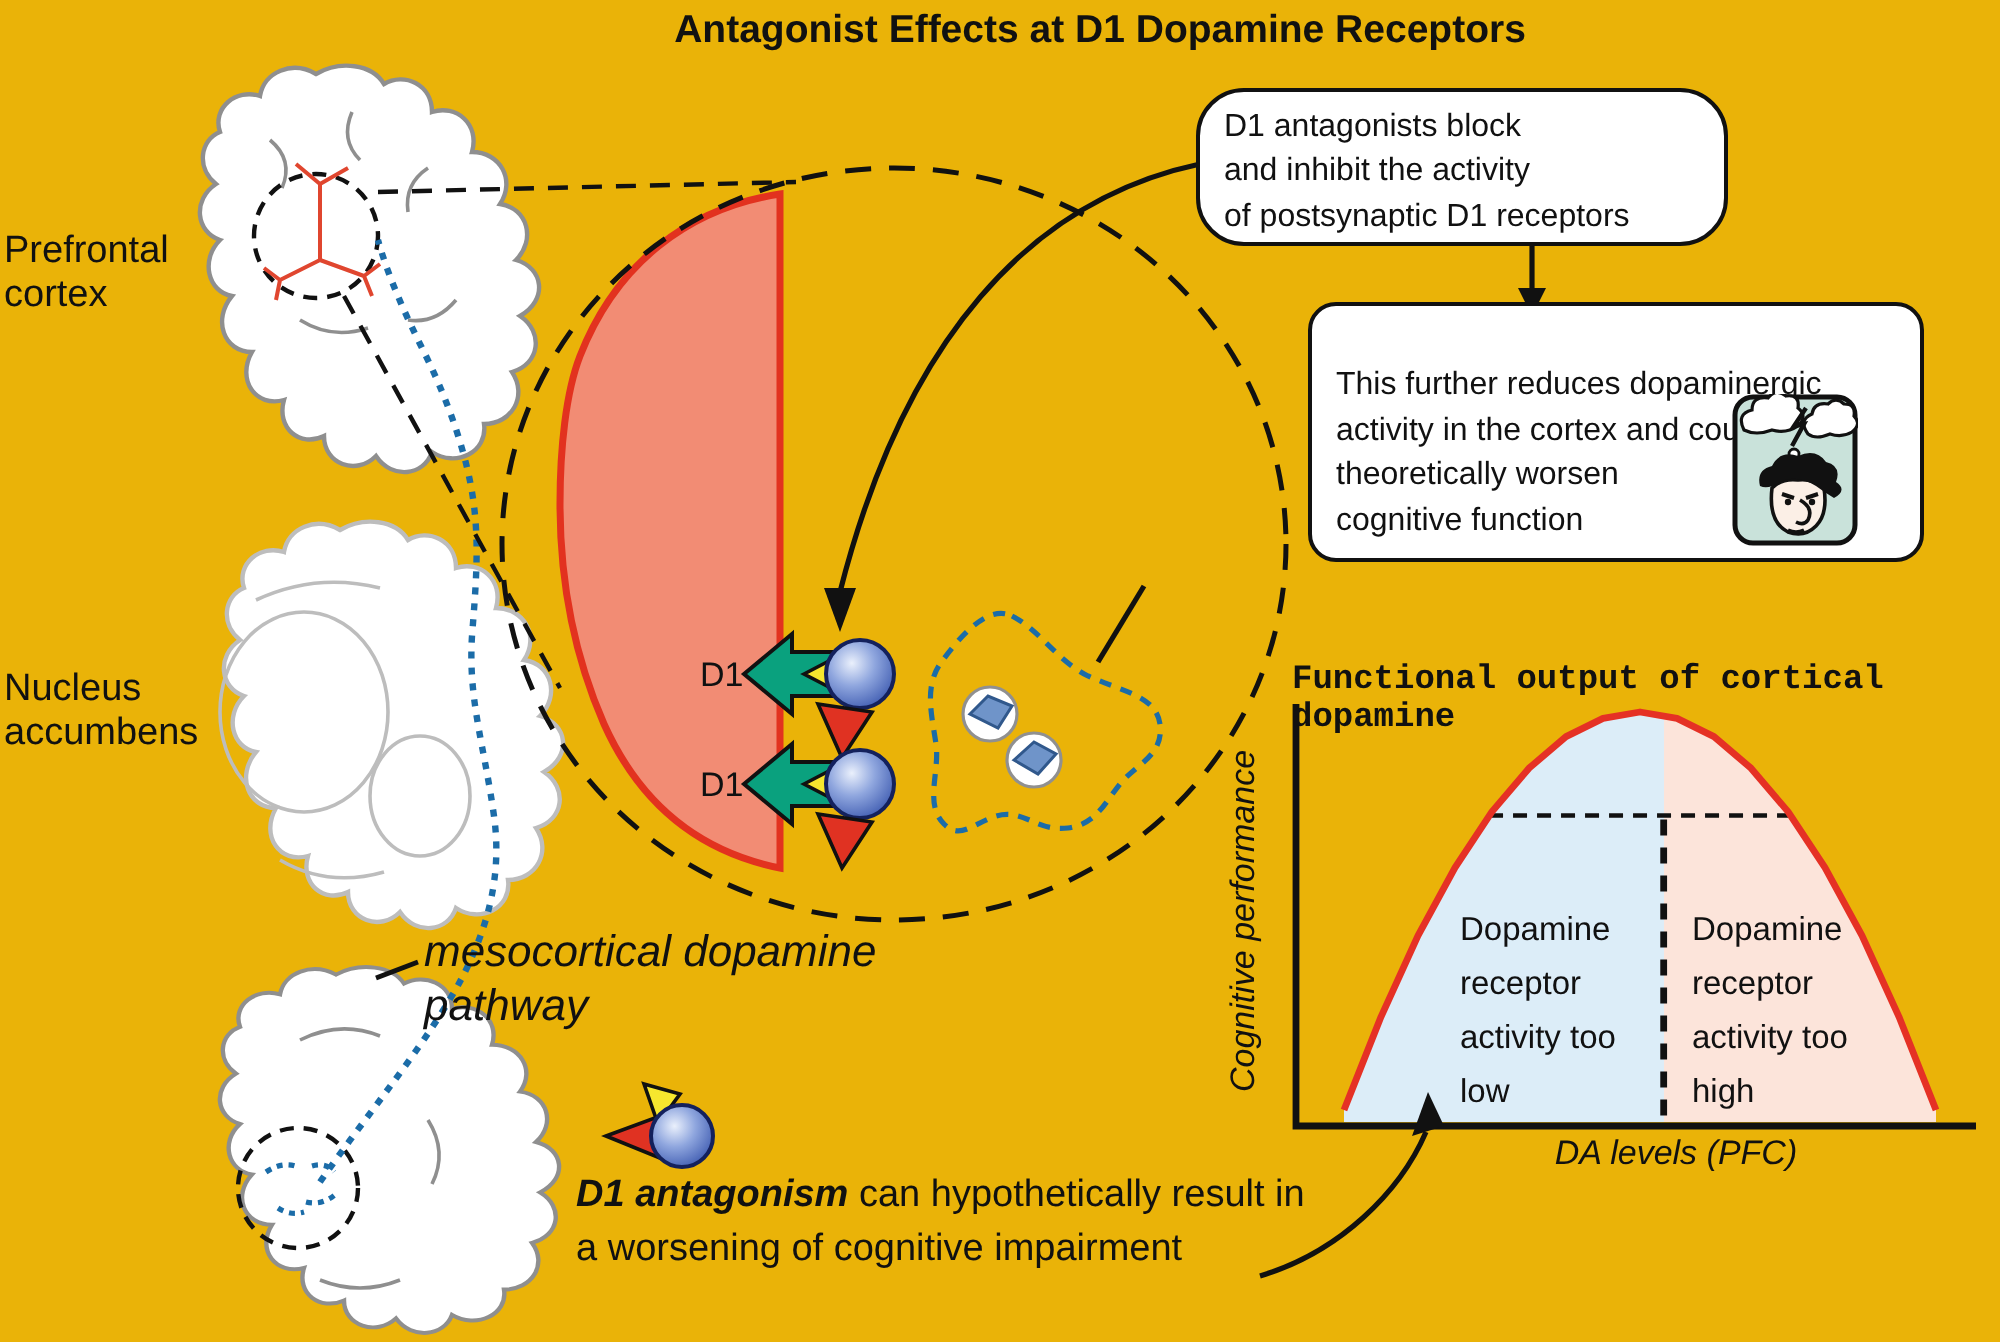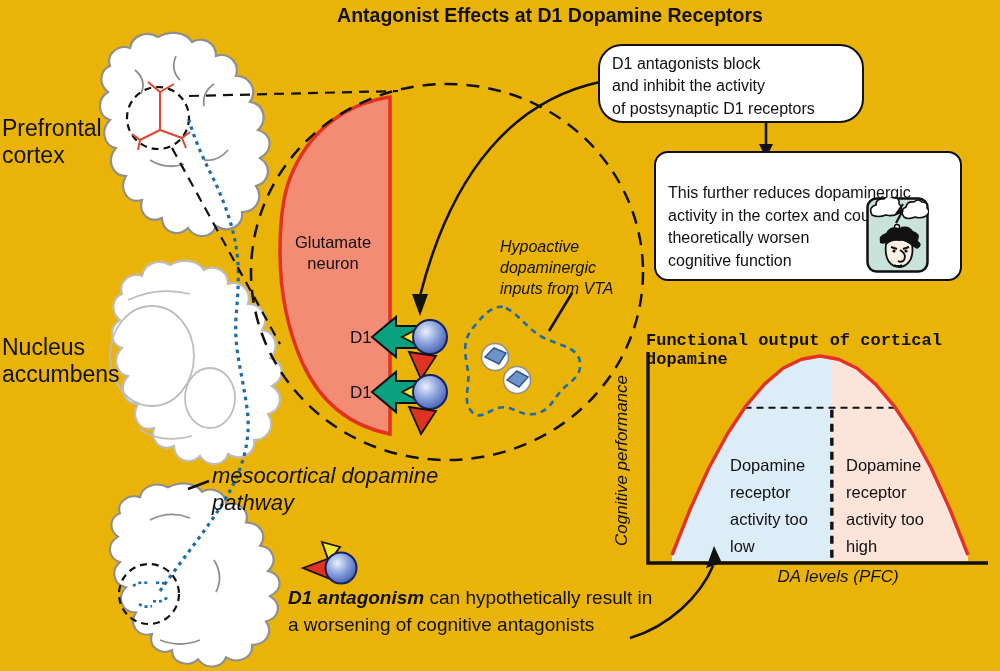--- a/index.html
+++ b/index.html
@@ -1,21 +1,21 @@
 <!DOCTYPE html>
 <html><head>
 <meta charset="utf-8">
 <style>
   html,body{margin:0;padding:0;background:#fff;}
   .stage{position:relative;width:1000px;height:671px;background:#eab308;overflow:hidden;
          font-family:"Liberation Sans",sans-serif;color:#111;}
   .abs{position:absolute;}
   .pre{white-space:pre-line;}
   .title{font-size:19.5px;font-weight:bold;text-align:center;}
-  .sideLabel{font-size:23px;line-height:1.16;}
+  .sideLabel{font-size:19px;line-height:1.16;}
   .callout{box-sizing:border-box;border:2.6px solid #111;border-radius:24px;background:#fff;
            padding:7px 12px;font-size:16px;line-height:1.4;position:absolute;}
   .neuronLabel{font-size:16.5px;line-height:1.25;text-align:center;}
   .d1{font-size:17px;}
   .hypo{font-size:16px;line-height:1.32;font-style:italic;}
   .meso{font-size:22px;line-height:1.22;font-style:italic;}
   .chartTitle{font-size:17px;font-weight:bold;font-family:Liberation Mono, monospace;}
   .chartNote{font-size:16.5px;line-height:1.25;text-align:center;}
   .regionLbl{font-size:16.5px;line-height:27px;}
   .axisLbl{font-size:17px;font-style:italic;}
@@ -163,27 +163,22 @@
 
   <div class="abs title" style="left:100px;top:4px;width:900px;">Antagonist Effects at D1 Dopamine Receptors</div>
 
   <div class="abs sideLabel pre" style="left:2px;top:115px;">Prefrontal
 cortex</div>
   <div class="abs sideLabel pre" style="left:2px;top:334px;">Nucleus
 accumbens</div>
   <div class="abs meso pre" style="left:212px;top:463px;">mesocortical dopamine
 pathway</div>
 
-  <div class="abs neuronLabel pre" style="left:273px;top:232px;width:120px;">Glutamate
-neuron</div>
   <div class="abs d1" style="left:350px;top:328px;">D1</div>
   <div class="abs d1" style="left:350px;top:383px;">D1</div>
-  <div class="abs hypo pre" style="left:500px;top:236px;">Hypoactive
-dopaminergic
-inputs from VTA</div>
 
   <div class="callout pre" style="left:598px;top:44px;width:266px;height:79px;">D1 antagonists block
 and inhibit the activity
 of postsynaptic D1 receptors</div>
 
   <div class="callout pre" style="left:654px;top:151px;width:308px;height:130px;border-radius:14px;">
     <span>This further reduces dopaminergic
 activity in the cortex and could
 theoretically worsen
 cognitive function</span>
@@ -210,14 +205,14 @@
   <div class="abs regionLbl pre" style="left:730px;top:452px;">Dopamine
 receptor
 activity too
 low</div>
   <div class="abs regionLbl pre" style="left:846px;top:452px;">Dopamine
 receptor
 activity too
 high</div>
 
   <div class="abs caption pre" style="left:288px;top:584px;"><span class="lead">D1 antagonism</span><span> can hypothetically result in
-a worsening of cognitive antagonists</span></div>
+a worsening of cognitive impairment</span></div>
 </div>
 
 </body></html>

